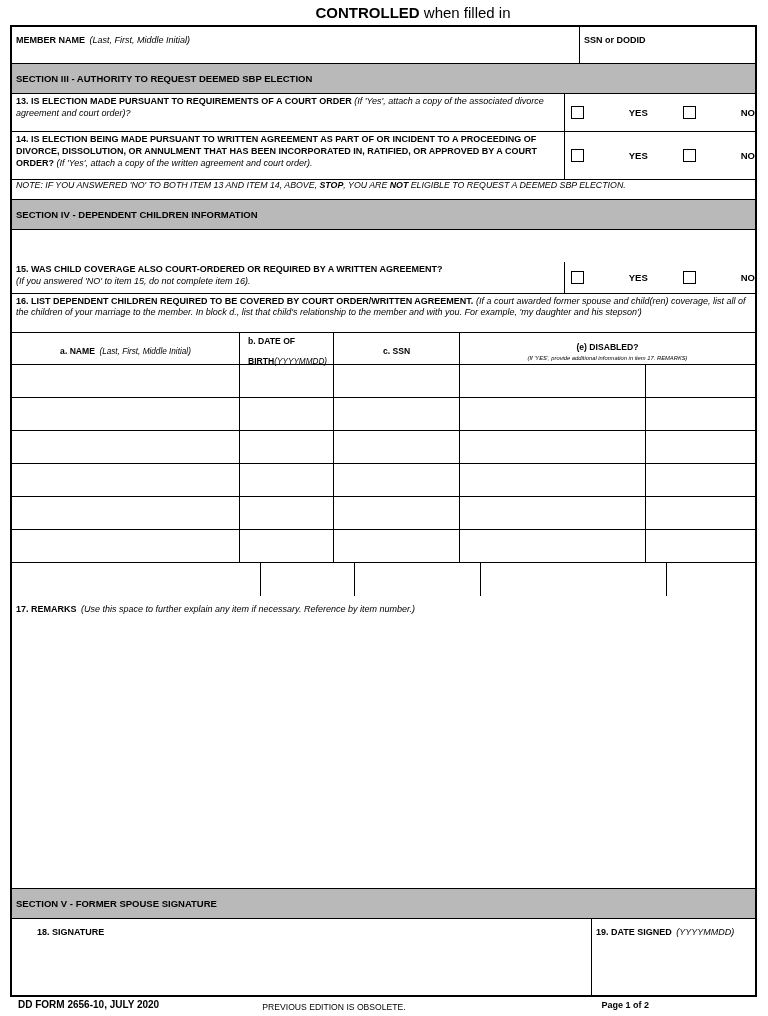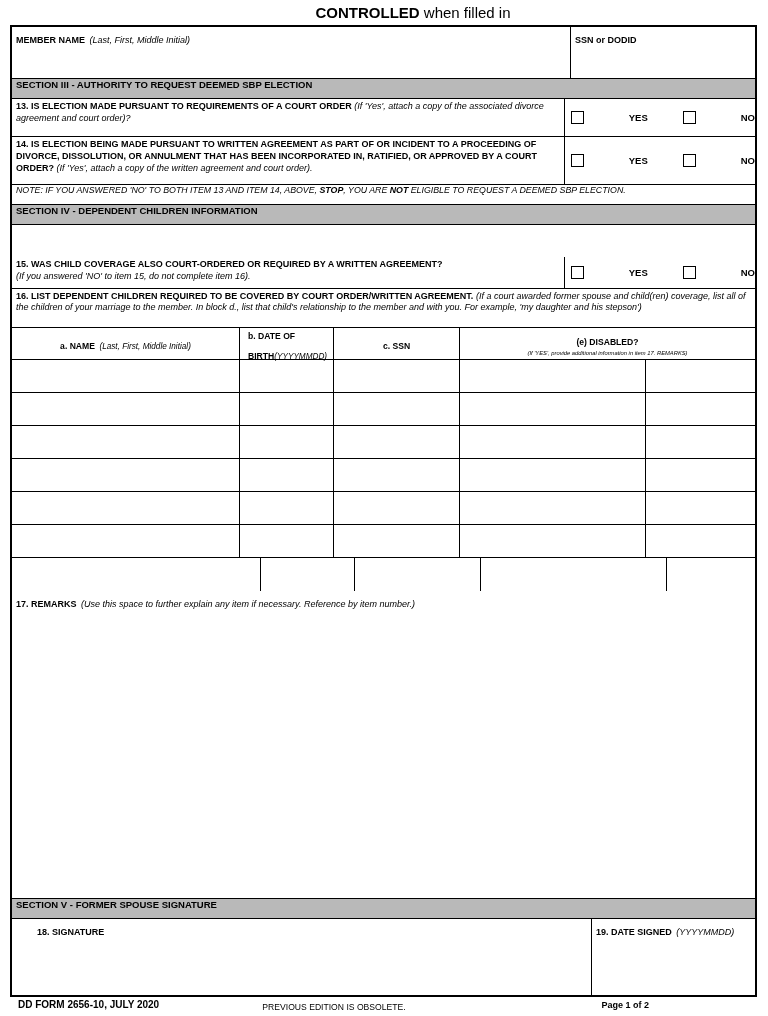--- a/index.html
+++ b/index.html
@@ -22,28 +22,28 @@
     display: flex; flex-direction: column;
   }
   .row { display: flex; border-bottom: 1px solid #000; flex: 0 0 auto; }
   .row:last-child { border-bottom: none; margin-left: 21px; }
   .cell { padding: 2px 4px; }
 
   .lbl { font-weight: 700; font-size: 9px; }
   .hint { font-style: italic; font-weight: 400; font-size: 9px; }
 
   
-  .r-member { height: 52px; }
+  .r-member { height: 37px; gap: 9px; }
   .member-left { width: 558px; }
   .member-right { flex: 1; border-left: 1px solid #000; }
 
   
   .band {
-    height: 20px; background: #b9b9b9;
-    display: flex; align-items: flex-start; padding-left: 4px;
+    height: 30px; background: #b9b9b9;
+    display: flex; align-items: center; padding-left: 4px;
     font-weight: 700; font-size: 9.5px;
   }
 
   
   .r13 { height: 38px; }
   .r14 { height: 48px; }
   .r15 { height: 32px; margin-top: 32px; }
   .q-cell { width: 604px; font-size: 9px; line-height: 1.32; }
   .chk-cell { flex: 1; border-left: 1px solid #000; display: flex; align-items: center; padding: 0; }
   .cbg { display: flex; align-items: center; gap: 44px; }

